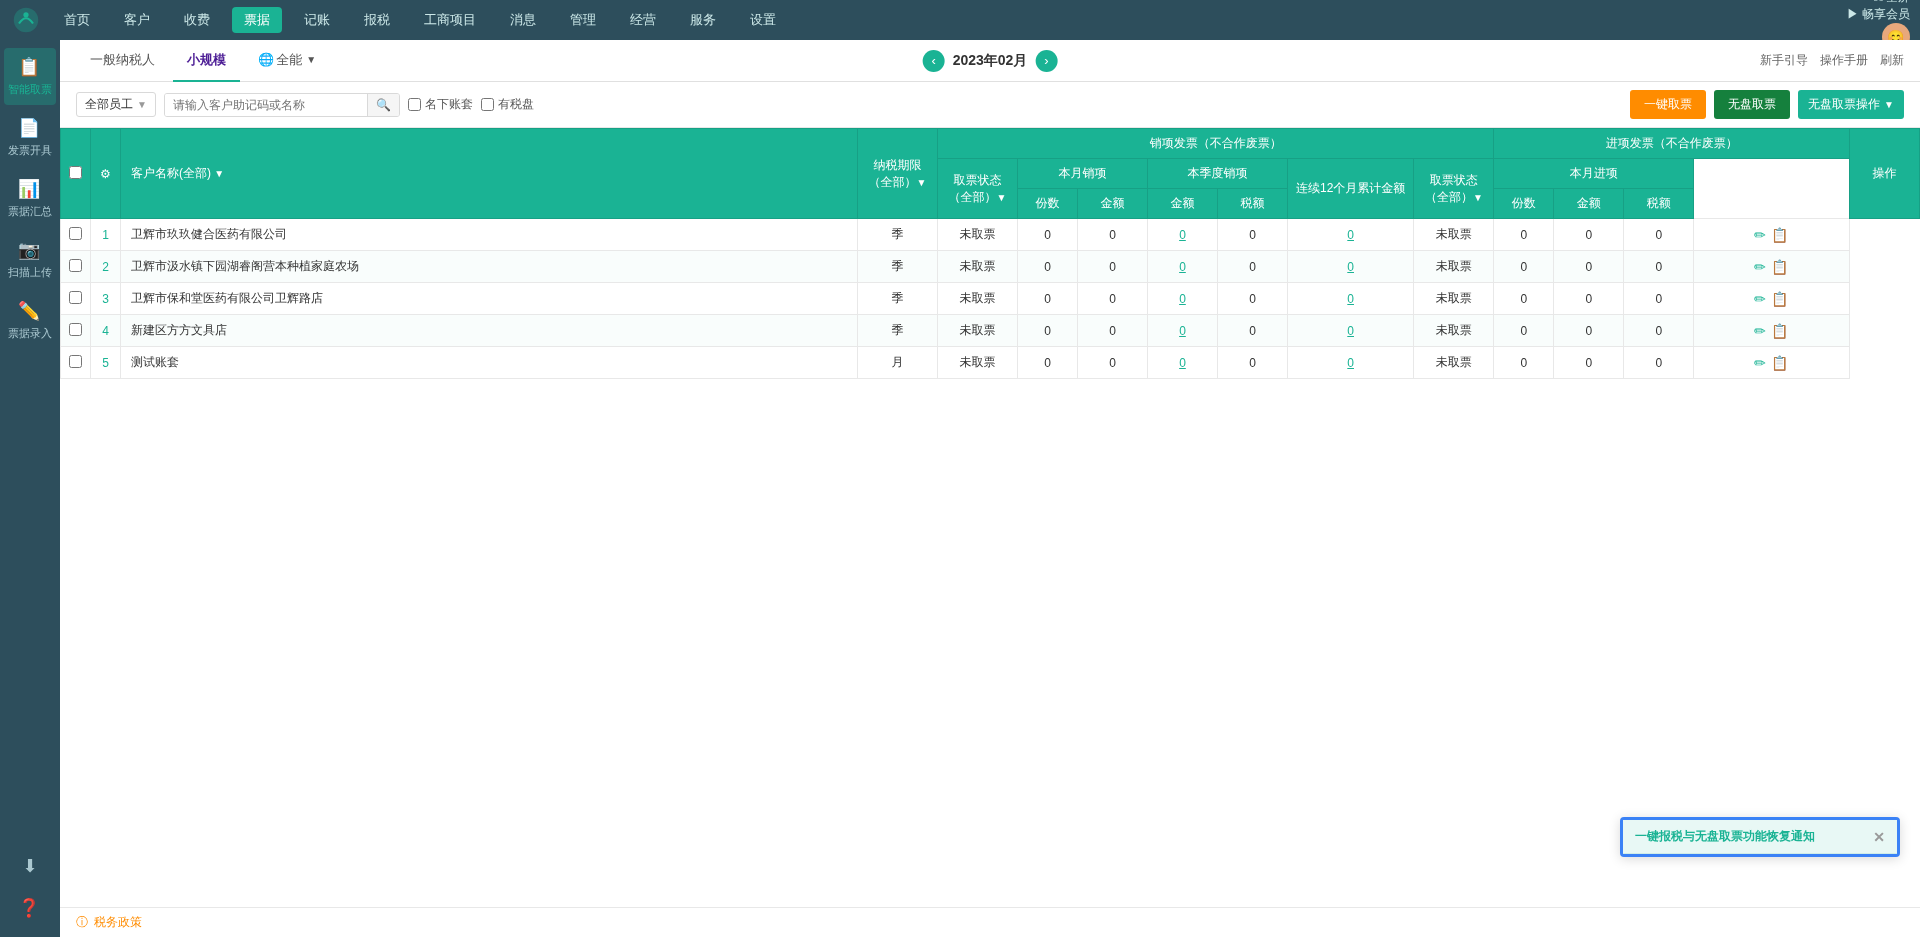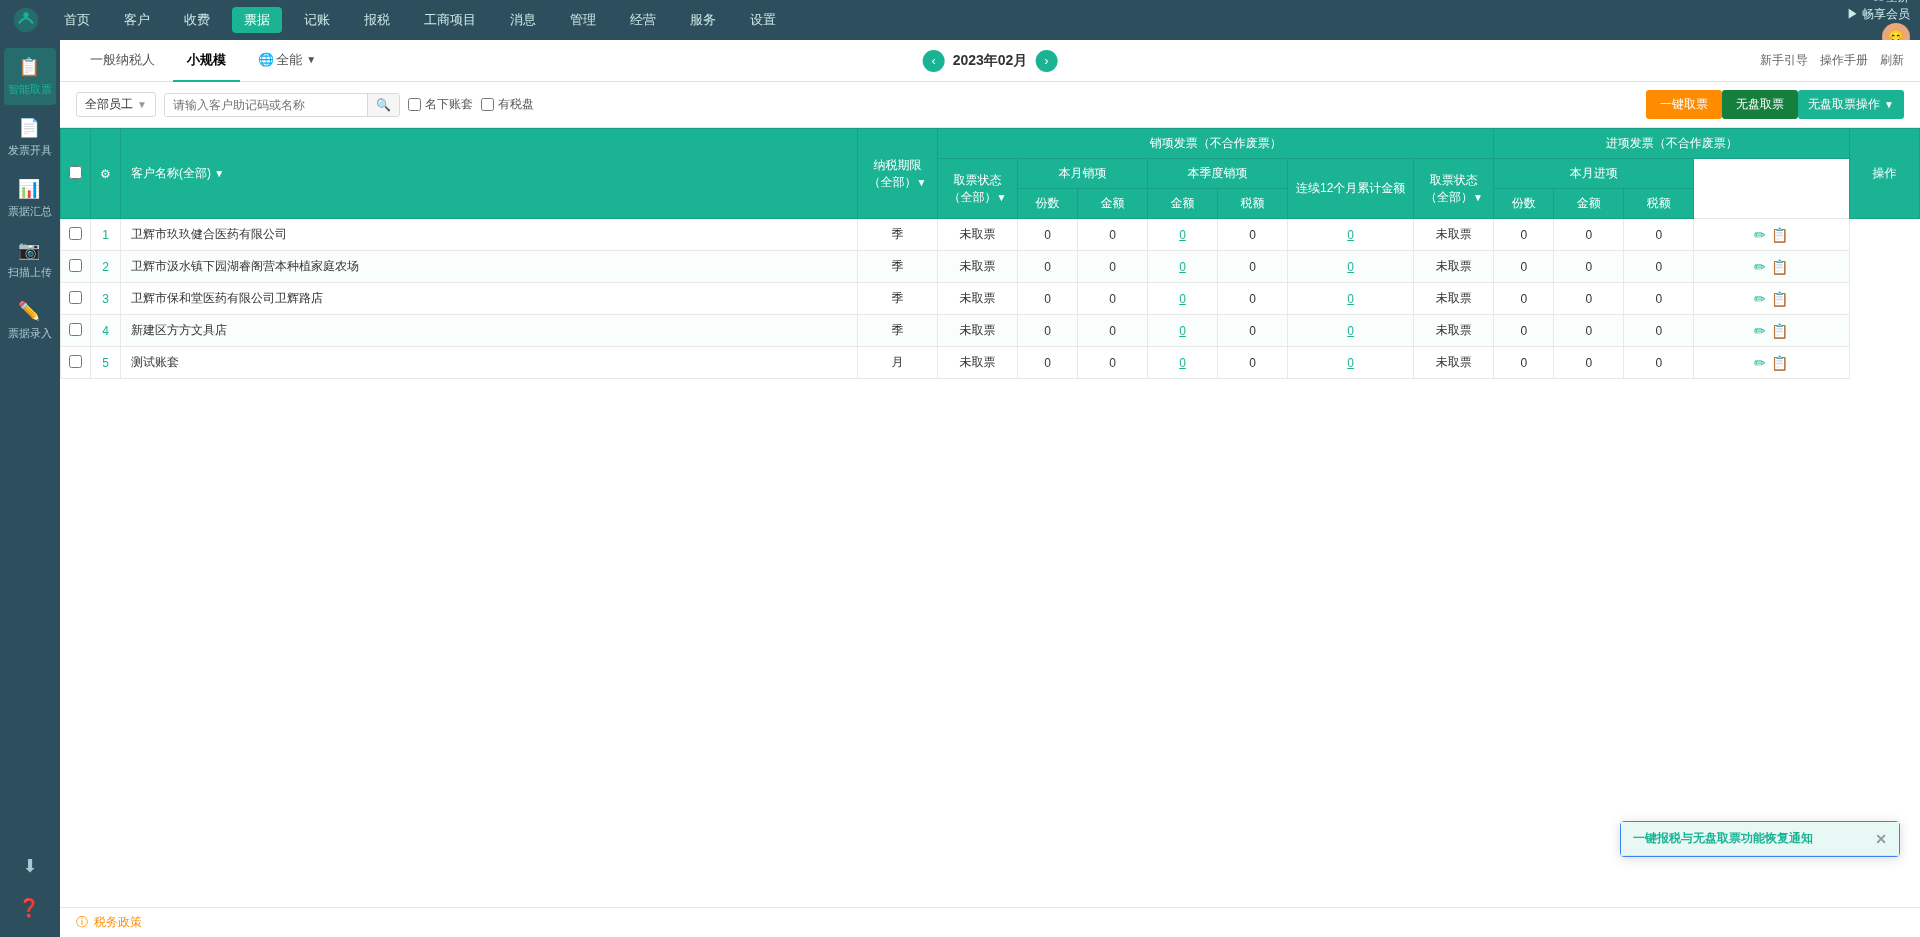--- a/index.html
+++ b/index.html
@@ -111,36 +111,36 @@
       display: flex;
       align-items: center;
       cursor: pointer;
       font-size: 13px;
       color: #555;
       border-bottom: 2px solid transparent;
       margin-right: 4px;
       white-space: nowrap;
     }
     .sub-tab.active {
-      color: #000000;
+      color: #4c1d95;
       border-bottom: 2px solid #1ab394;
       font-weight: bold;
     }
 
     
     .toolbar {
       background: #fff;
       border-bottom: 1px solid #e8e8e8;
       padding: 8px 16px;
       display: flex;
       align-items: center;
       gap: 10px;
     }
     .toolbar-left { display: flex; align-items: center; gap: 8px; flex: 1; }
-    .toolbar-right { display: flex; align-items: center; gap: 0; }
+    .toolbar-right { display: flex; align-items: center; gap: 8px; }
 
     .select-wrapper {
       display: flex;
       align-items: center;
       border: 1px solid #d9d9d9;
       border-radius: 3px;
       padding: 3px 8px;
       background: #fff;
       gap: 4px;
       cursor: pointer;
@@ -264,21 +264,21 @@
 
     .checkbox-cell { width: 30px; }
 
     
     .notification-popup {
       position: fixed;
       bottom: 80px;
       right: 20px;
       width: 280px;
       background: #fff;
-      border: 1px solid #3b82f6;
+      border: 3px solid #3b82f6;
       border-radius: 4px;
       box-shadow: 0 2px 12px rgba(0,0,0,0.15);
       font-size: 12px;
       z-index: 1000;
     }
     .notification-header {
       background: #e8f8f5;
       padding: 8px 12px;
       font-weight: bold;
       color: #1ab394;

